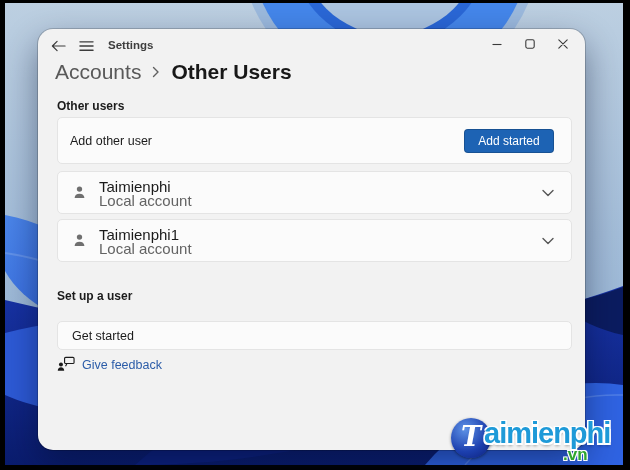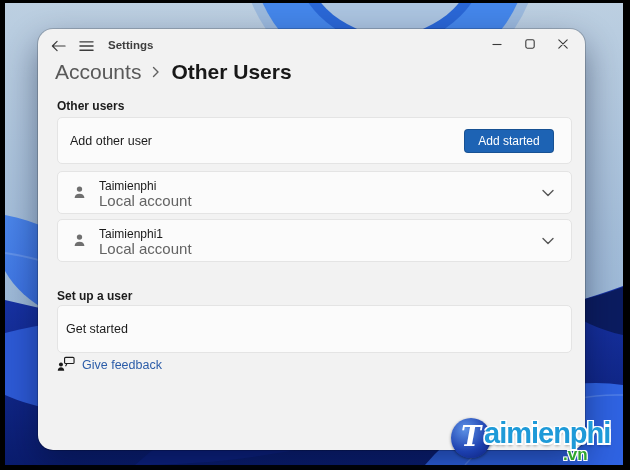--- a/index.html
+++ b/index.html
@@ -45,24 +45,24 @@
   .card-add .row-label{font-size:12.5px;color:#1b1b1b;}
   .accent-btn{
     margin-left:auto;width:90px;height:24px;border:1px solid rgba(0,0,0,.18);
     border-radius:4px;color:#fff;font-size:12px;font-family:inherit;
     display:flex;align-items:center;justify-content:center;cursor:pointer;
     background:#1d63b4;
   }
   .card-user1{top:142px;height:43px;padding:0 13px;}
   .card-user2{top:190px;height:43px;padding:0 13px;}
   .user-text{margin-left:11px;display:flex;flex-direction:column;justify-content:center;}
-  .user-name{font-size:12px;color:#1b1b1b;line-height:15px;}
+  .user-name{font-size:15px;color:#1b1b1b;line-height:15px;}
   .user-sub{font-size:15px;color:#636363;line-height:13px;}
   .chev{margin-left:auto;margin-right:3px;display:flex;}
-  .card-kiosk{top:276px;height:48px;padding:0 8px;}
+  .card-kiosk{top:292px;height:29px;padding:0 14px;}
   .card-kiosk .row-label{font-size:12.5px;color:#1b1b1b;}
 
   
   .feedback{position:absolute;left:19px;top:327px;display:flex;align-items:flex-end;gap:7px;cursor:pointer;}
   .feedback-label{font-size:12.5px;color:#2b5ca8;}
 
   
   .wm{position:absolute;left:451px;top:414px;width:175px;height:52px;z-index:10;}
   .wm-circle{
     position:absolute;left:0;top:4px;width:40px;height:40px;border-radius:50%;

